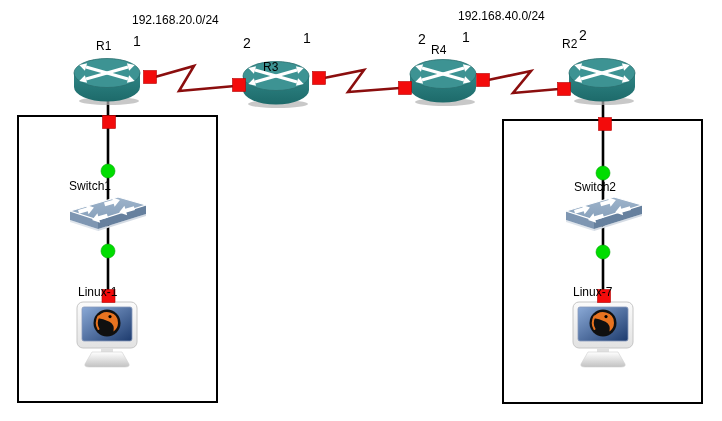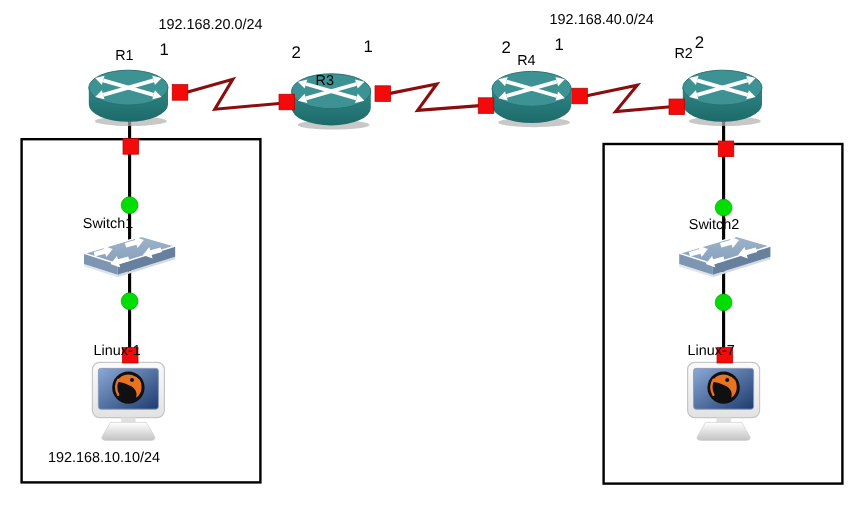--- a/index.html
+++ b/index.html
@@ -136,18 +136,17 @@
   <div class="lbl iflbl" style="left:462px;top:29px">1</div>
   <div class="lbl iflbl" style="left:579px;top:27px">2</div>
 
   <div class="lbl" style="left:96px;top:38px">R1</div>
   <div class="lbl" style="left:263px;top:59px">R3</div>
   <div class="lbl" style="left:431px;top:42px">R4</div>
   <div class="lbl" style="left:562px;top:36px">R2</div>
 
   <div class="lbl" style="left:69px;top:178px">Switch1</div>
   <div class="lbl" style="left:78px;top:284px">Linux-1</div>
-  <div class="lbl" style="left:40px;top:373px">192.168.10.10/24</div>
 
   <div class="lbl" style="left:574px;top:179px">Switch2</div>
   <div class="lbl" style="left:573px;top:284px">Linux-7</div>
 
 </div>
 
 </body></html>

